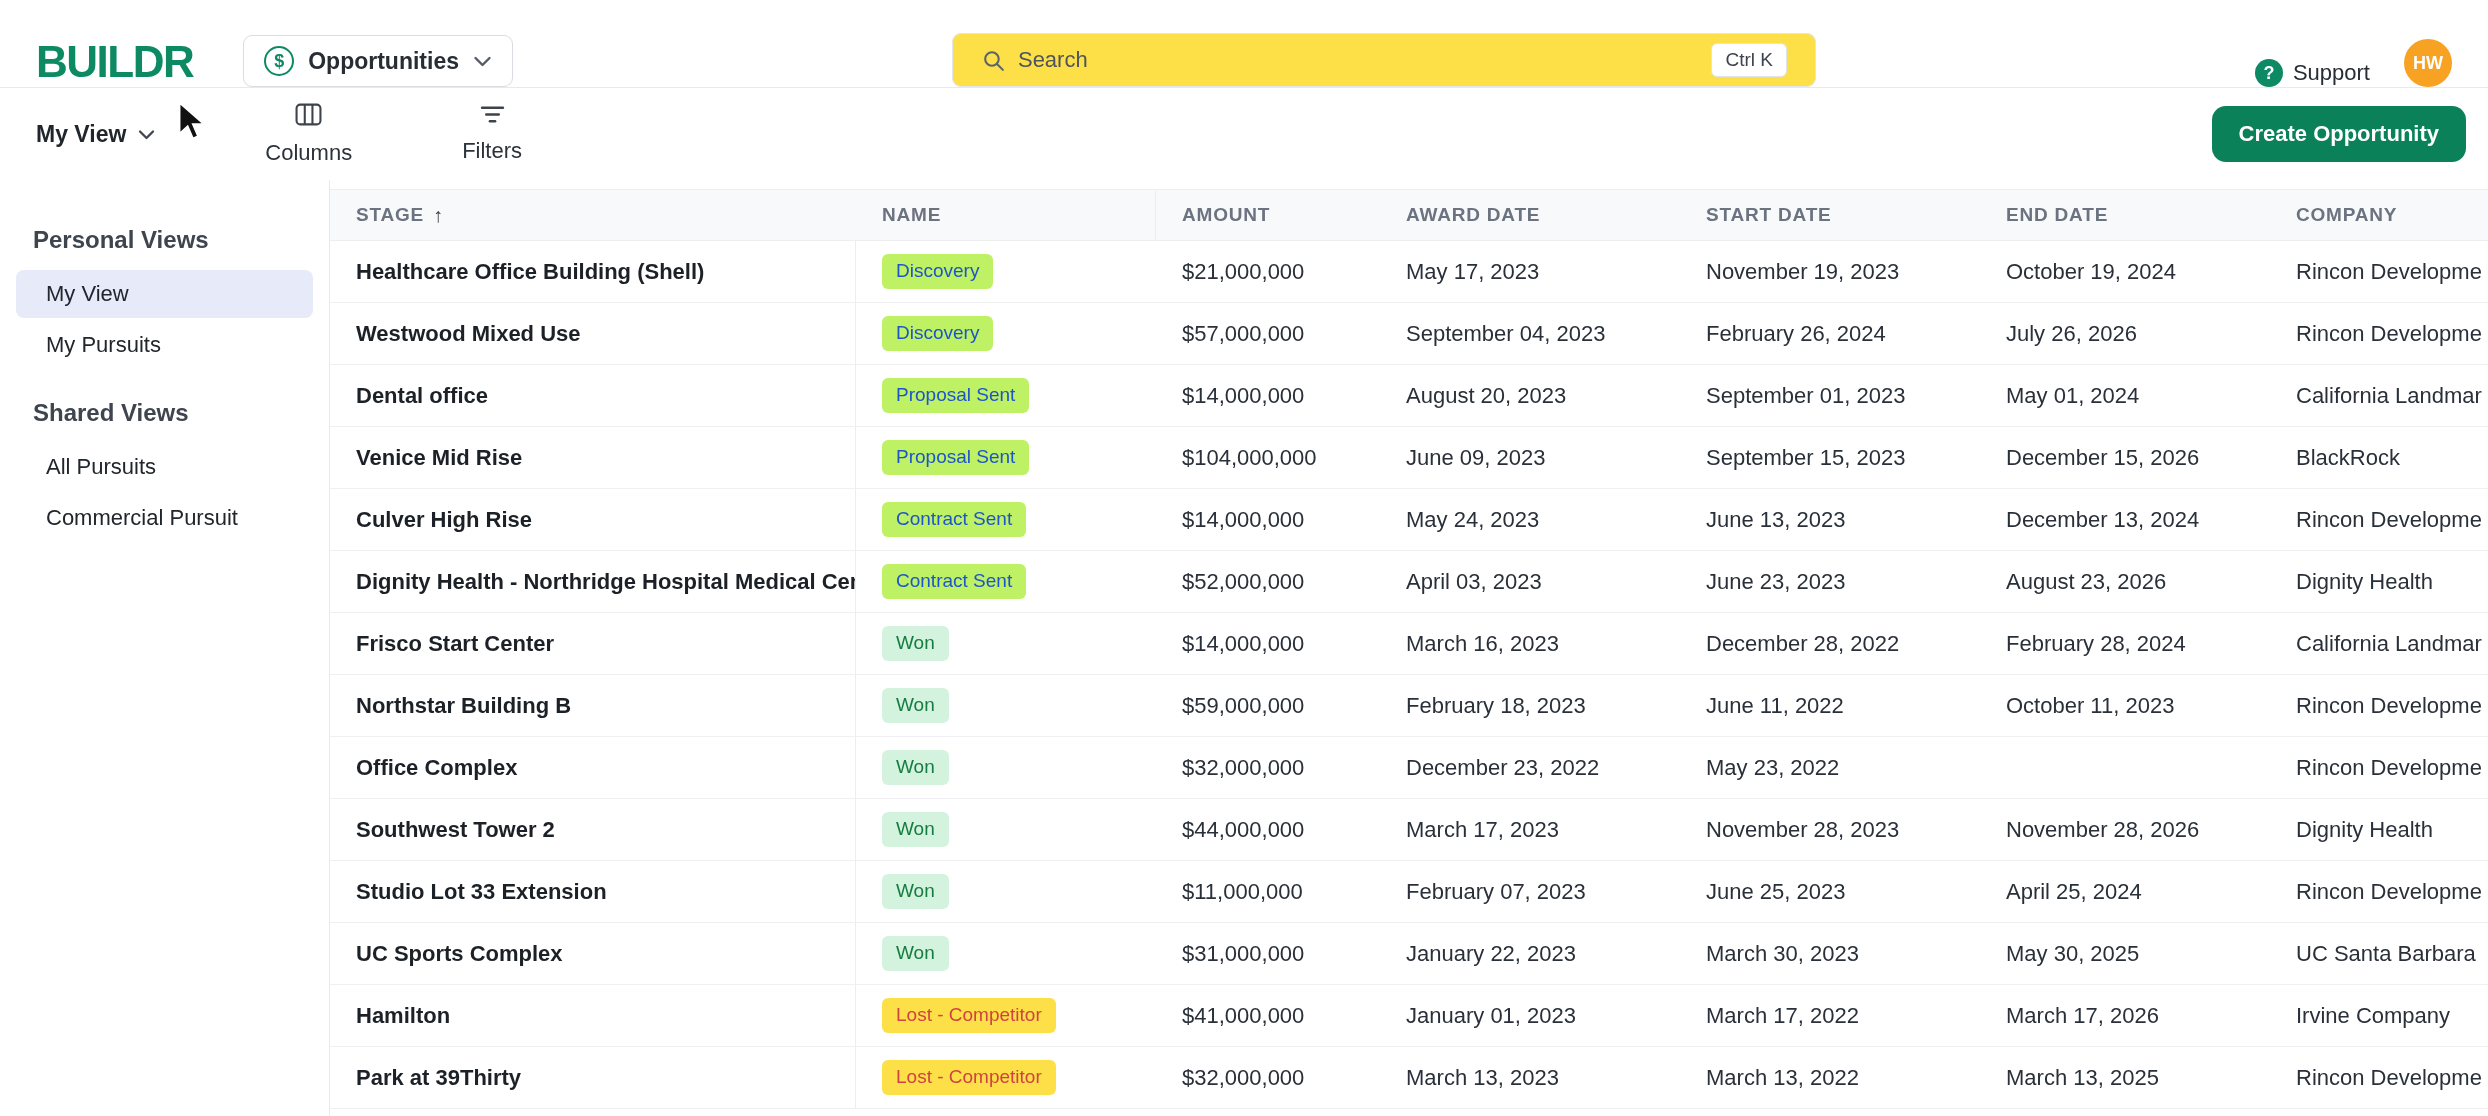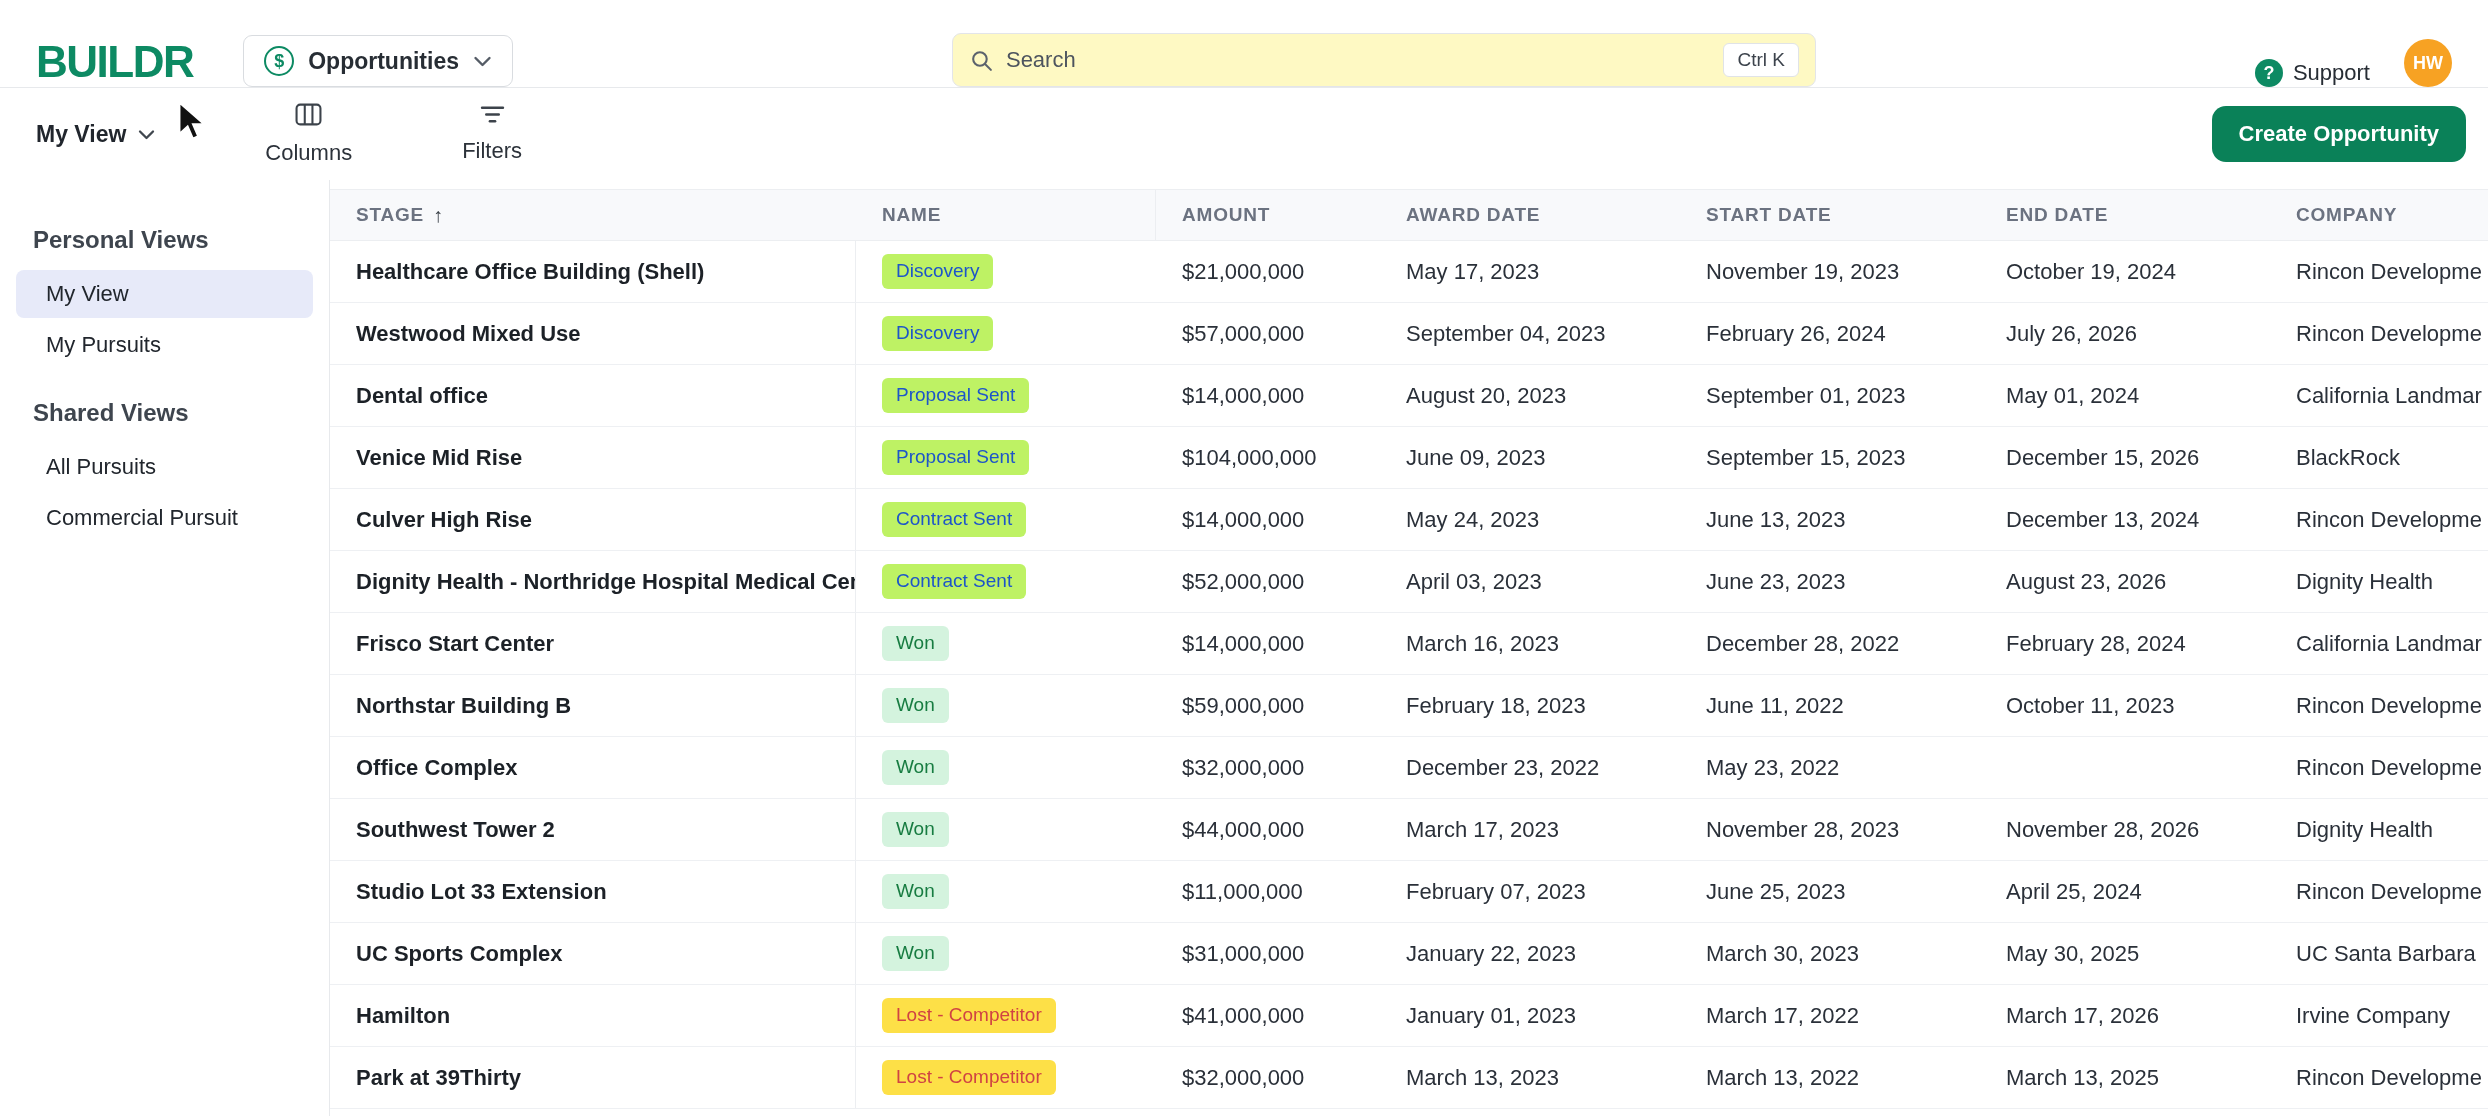--- a/index.html
+++ b/index.html
@@ -10,22 +10,22 @@
   .header { height:88px; display:flex; align-items:flex-end; padding:0 36px;
             border-bottom:1px solid #e7e9ec; background:#fff; }
   .logo { font-size:44px; font-weight:800; color:#0d8a63; letter-spacing:-1.5px; }
   .nav-dd { margin-left:50px; display:flex; align-items:center; gap:14px; height:52px;
             padding:0 20px; border:1px solid #d9dce0; border-radius:9px; background:#fff; cursor:pointer; }
   .dollar-icon { width:30px; height:30px; border:2.5px solid #0d8a63; border-radius:50%;
                  color:#0d8a63; font-size:18px; font-weight:700;
                  display:flex; align-items:center; justify-content:center; }
   .nav-dd-label { font-size:23px; font-weight:600; color:#272d34; }
   .search { width:864px; height:54px; margin-left:auto; margin-right:auto;
-            background:#fef9c3; border:1px solid #e3e5e9; border-radius:9px;
-            display:flex; align-items:center; padding:0 16px; gap:12px; cursor:text; }
+            background:#fde047; border:1px solid #e3e5e9; border-radius:9px;
+            display:flex; align-items:center; padding:0 28px; gap:12px; cursor:text; }
   .search-placeholder { font-size:22px; color:#4d545e; }
   .kbd { margin-left:auto; background:#fff; border:1px solid #e0e3e7; border-radius:6px;
          padding:5px 13px; font-size:19px; color:#3c434c; }
   .support { display:flex; align-items:center; gap:10px; margin-right:34px; cursor:pointer; }
   .q-icon { width:28px; height:28px; border-radius:50%; background:#0d8a63; color:#fff;
             font-size:18px; font-weight:700; display:flex; align-items:center; justify-content:center; }
   .support-label { font-size:22px; color:#272d34; }
   .avatar { width:48px; height:48px; border-radius:50%; background:#f7a223; color:#fff;
             font-size:18px; font-weight:700; display:flex; align-items:center; justify-content:center; cursor:pointer; }
 

